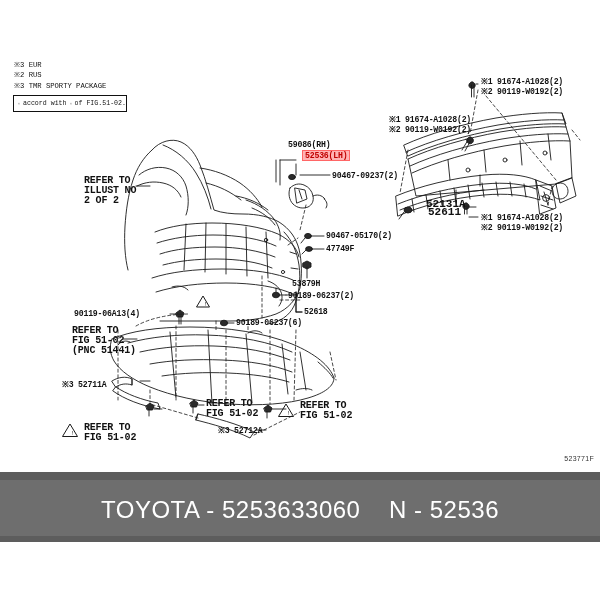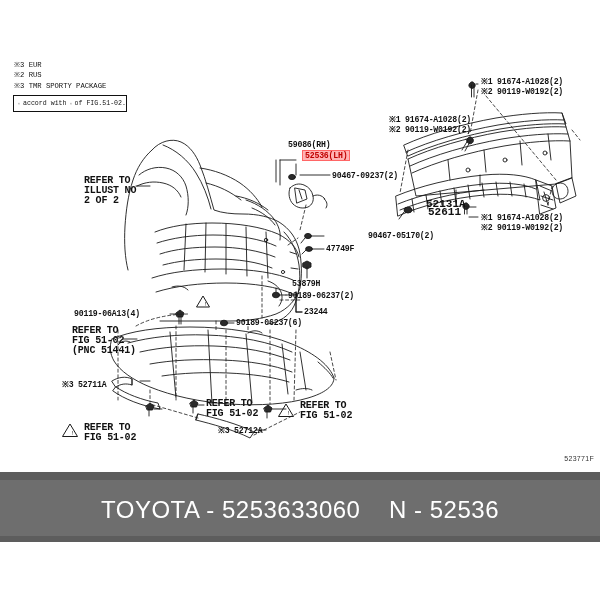--- a/index.html
+++ b/index.html
@@ -343,25 +343,25 @@
     </div>
 
     <div class="lbl num" style="left:288px;top:140px;">59086(RH)</div>
     <div class="hl" style="left:282px;top:150px;margin-left:20px;">52536(LH)</div>
 
     <div class="lbl b" style="left:84px;top:176px;">REFER TO</div>
     <div class="lbl b" style="left:84px;top:186px;">ILLUST NO</div>
     <div class="lbl b" style="left:84px;top:196px;">2 OF 2</div>
 
     <div class="lbl num" style="left:332px;top:171px;">90467-09237(2)</div>
-    <div class="lbl num" style="left:326px;top:231px;margin-left:42px;">90467-05170(2)</div>
+    <div class="lbl num" style="left:326px;top:231px;">90467-05170(2)</div>
     <div class="lbl num" style="left:326px;top:244px;">47749F</div>
     <div class="lbl num" style="left:292px;top:279px;">53879H</div>
     <div class="lbl num" style="left:288px;top:291px;">90189-06237(2)</div>
-    <div class="lbl num" style="left:304px;top:307px;">23244</div>
+    <div class="lbl num" style="left:304px;top:307px;">52618</div>
     <div class="lbl num" style="left:236px;top:318px;text-align:center;">90189-06237(6)</div>
 
     <div class="lbl num" style="left:74px;top:309px;">90119-06A13(4)</div>
     <div class="lbl b" style="left:72px;top:326px;">REFER TO</div>
     <div class="lbl b" style="left:72px;top:336px;">FIG 51-02</div>
     <div class="lbl b" style="left:72px;top:346px;">(PNC 51441)</div>
 
     <div class="lbl num" style="left:62px;top:380px;">※3 52711A</div>
 
     <div class="lbl b" style="left:206px;top:399px;">REFER TO</div>

